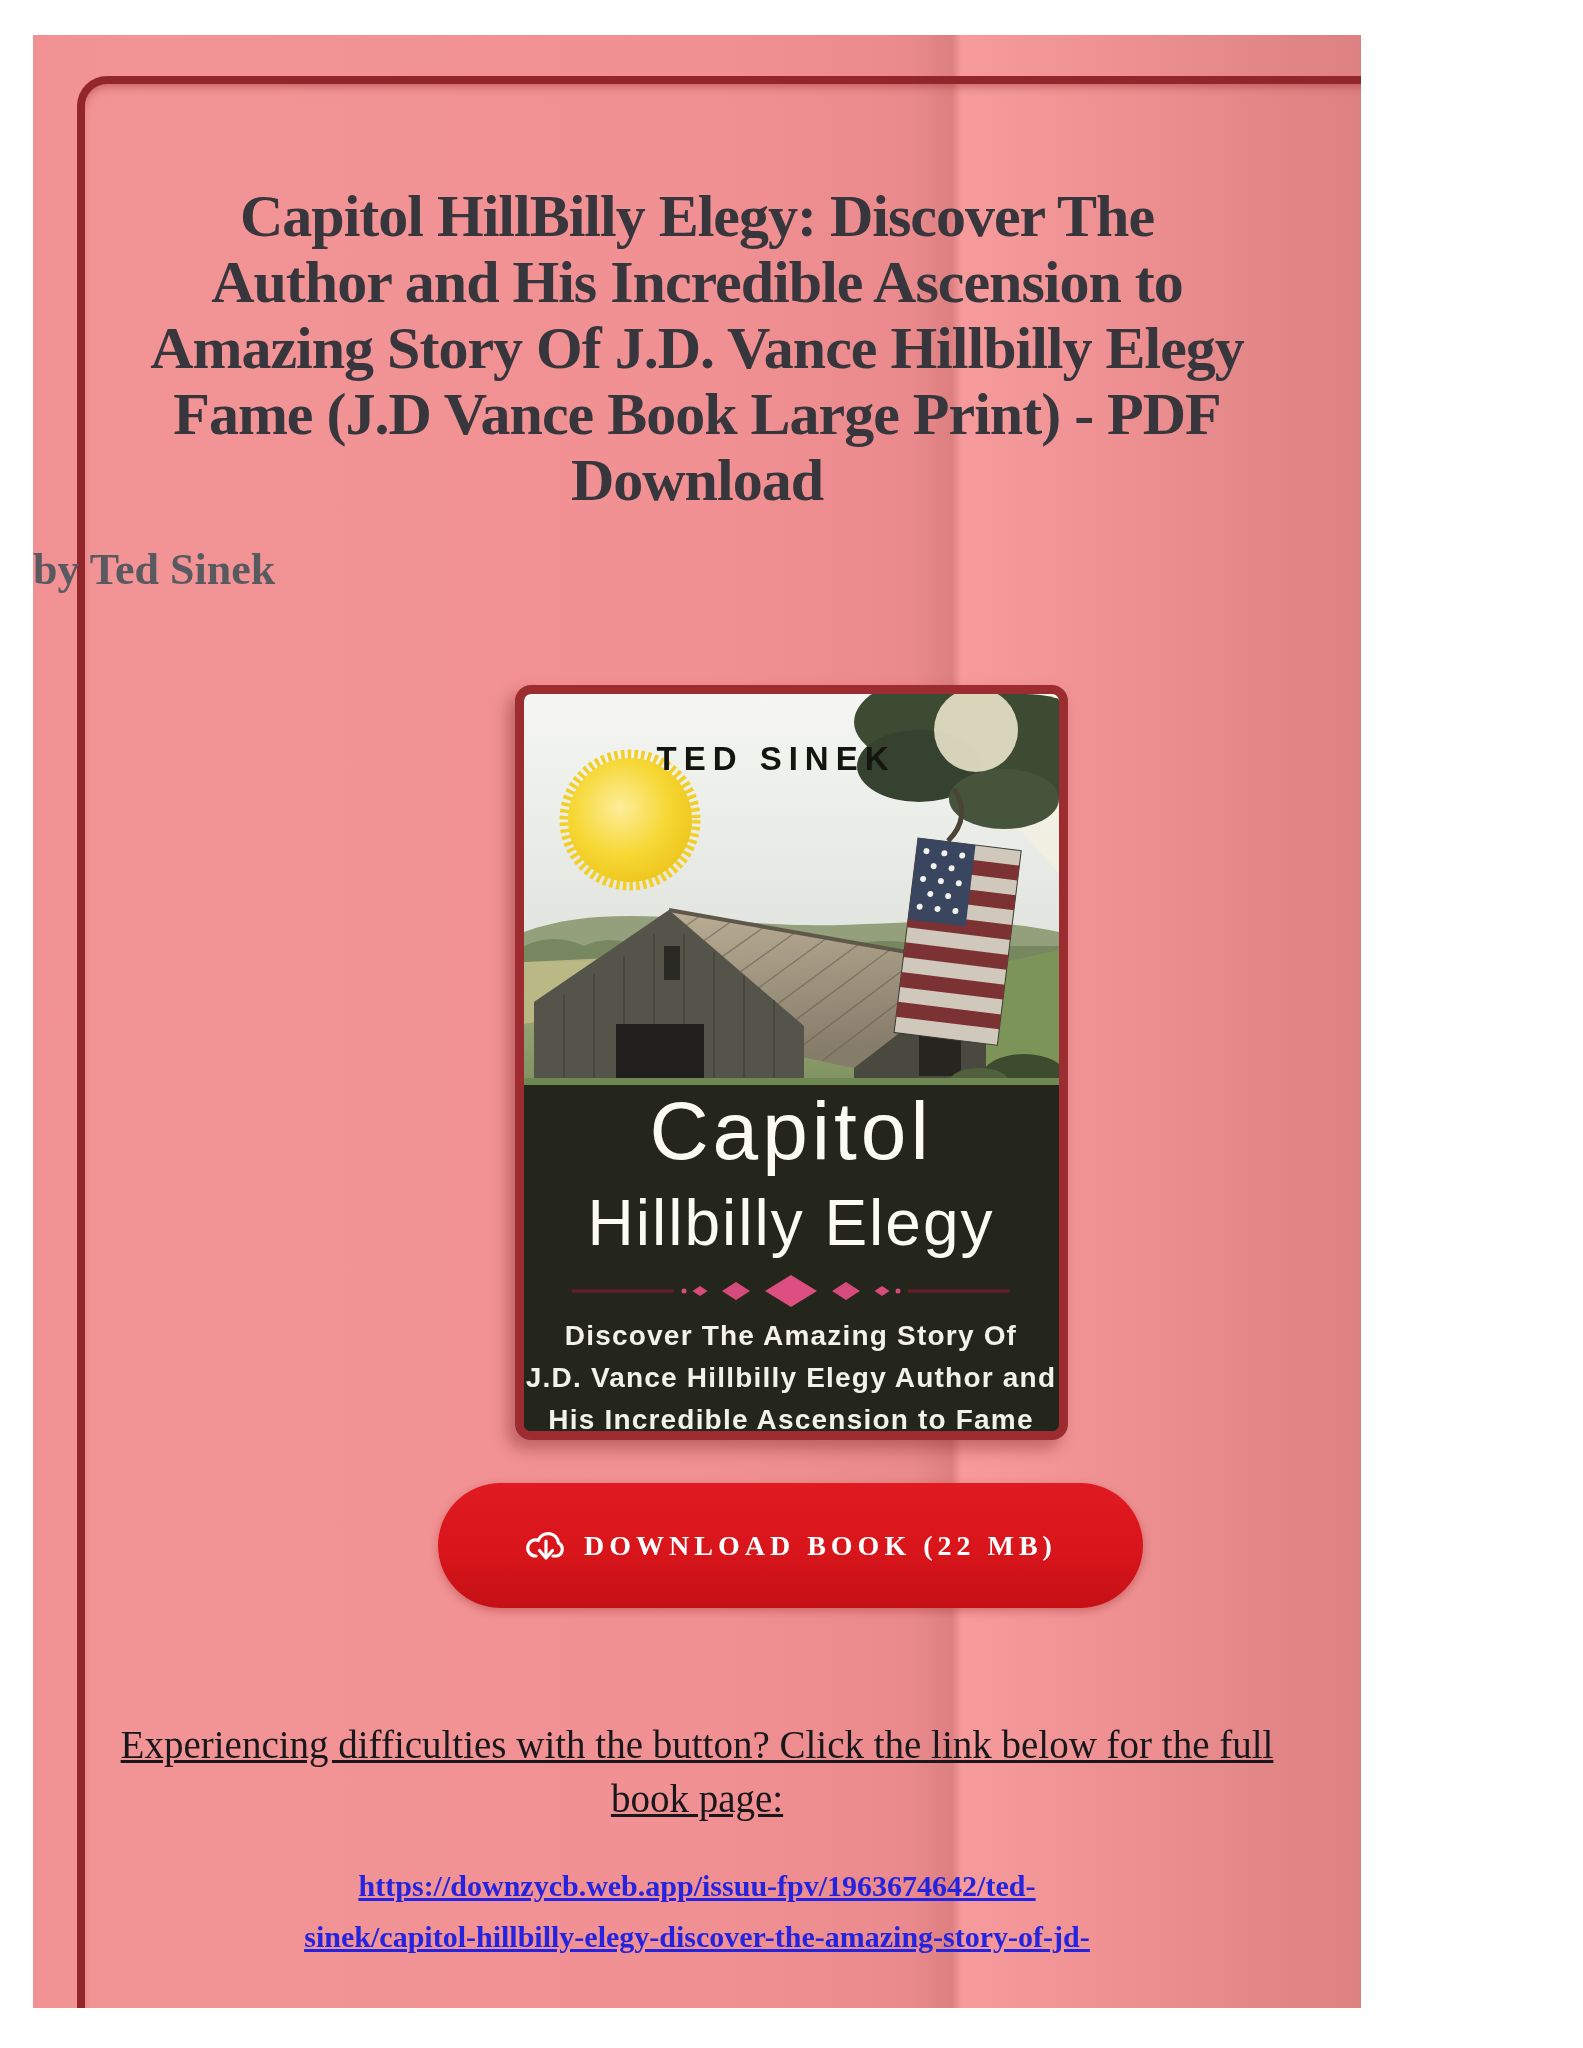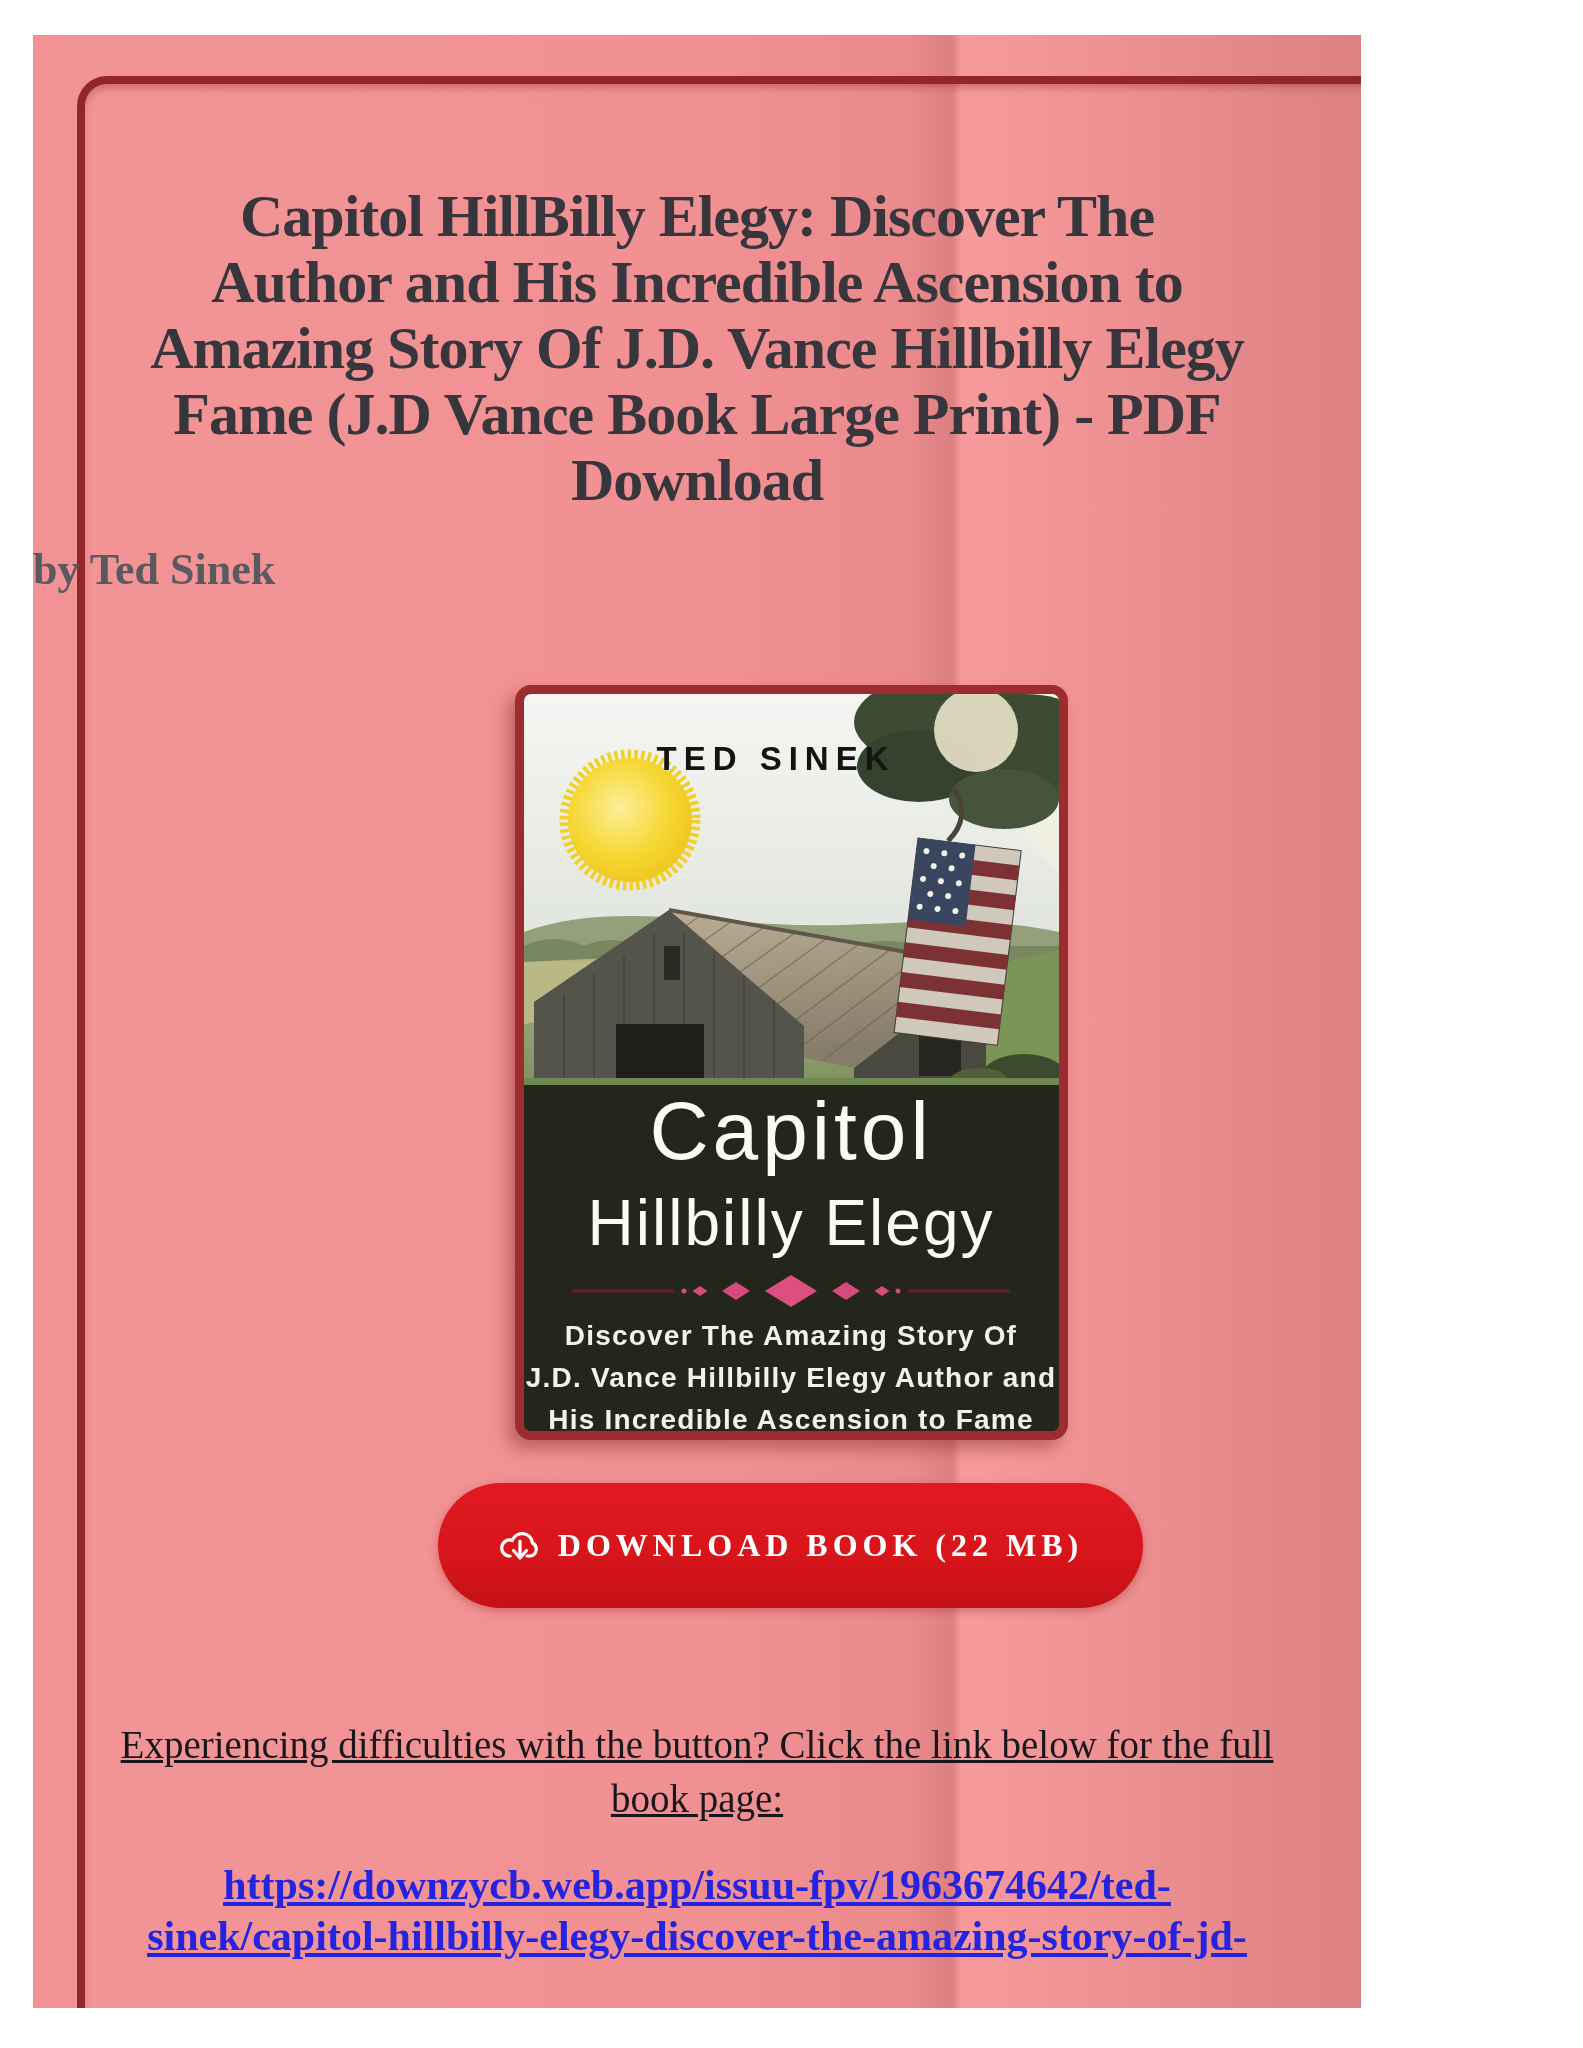--- a/index.html
+++ b/index.html
@@ -18,25 +18,25 @@
           font-weight:bold;font-size:44px;line-height:50px;color:#595960;}
   .cover{position:absolute;left:482px;top:650px;width:535px;height:737px;
          border:9px solid #9c2c30;border-radius:16px;background:#24261b;overflow:hidden;
          box-shadow:-7px 9px 16px rgba(110,22,24,.38);}
   .cover svg{display:block;}
   .dl-btn{position:absolute;left:405px;top:1448px;width:705px;height:125px;border:none;
           border-radius:63px;background:linear-gradient(180deg,#e01a20 0%,#d8151b 55%,#c41116 100%);
           display:flex;align-items:center;justify-content:center;gap:16px;cursor:pointer;
           box-shadow:0 3px 8px rgba(150,25,25,.35);}
   .dl-btn span{color:#ffffff;font-family:"Liberation Serif",serif;font-weight:bold;
-               font-size:32px;letter-spacing:5px;white-space:nowrap;}
+               font-size:28px;letter-spacing:5px;white-space:nowrap;}
   .help-text{position:absolute;left:0;right:0;top:1683px;text-align:center;
              font-size:39px;line-height:54px;color:#17171c;text-decoration:underline;}
   .url-link{position:absolute;left:0;right:0;top:1825px;text-align:center;display:block;
-            font-weight:bold;font-size:42px;line-height:51px;color:#2424e0;
+            font-weight:bold;font-size:30px;line-height:51px;color:#2424e0;
             text-decoration:underline;cursor:pointer;}
   .url-link div{white-space:nowrap;text-decoration:underline;}
 </style>
 </head>
 <body>
 
 <div class="screen">
   <div class="paper">
     <div class="card"></div>
 

